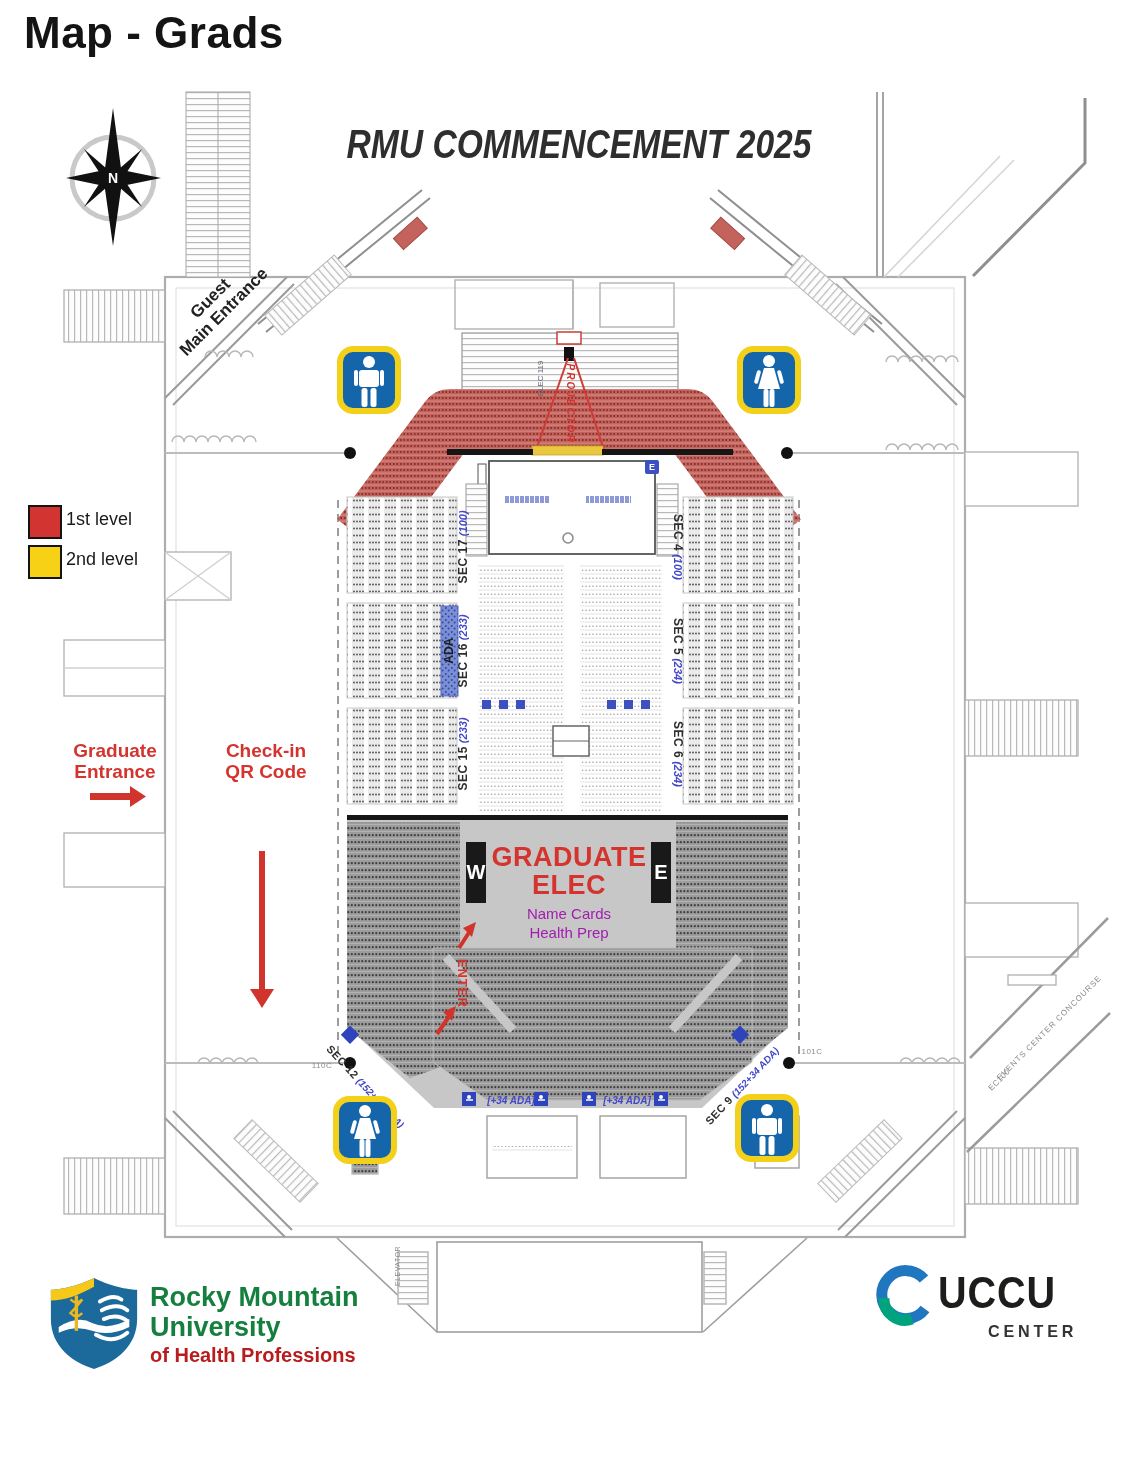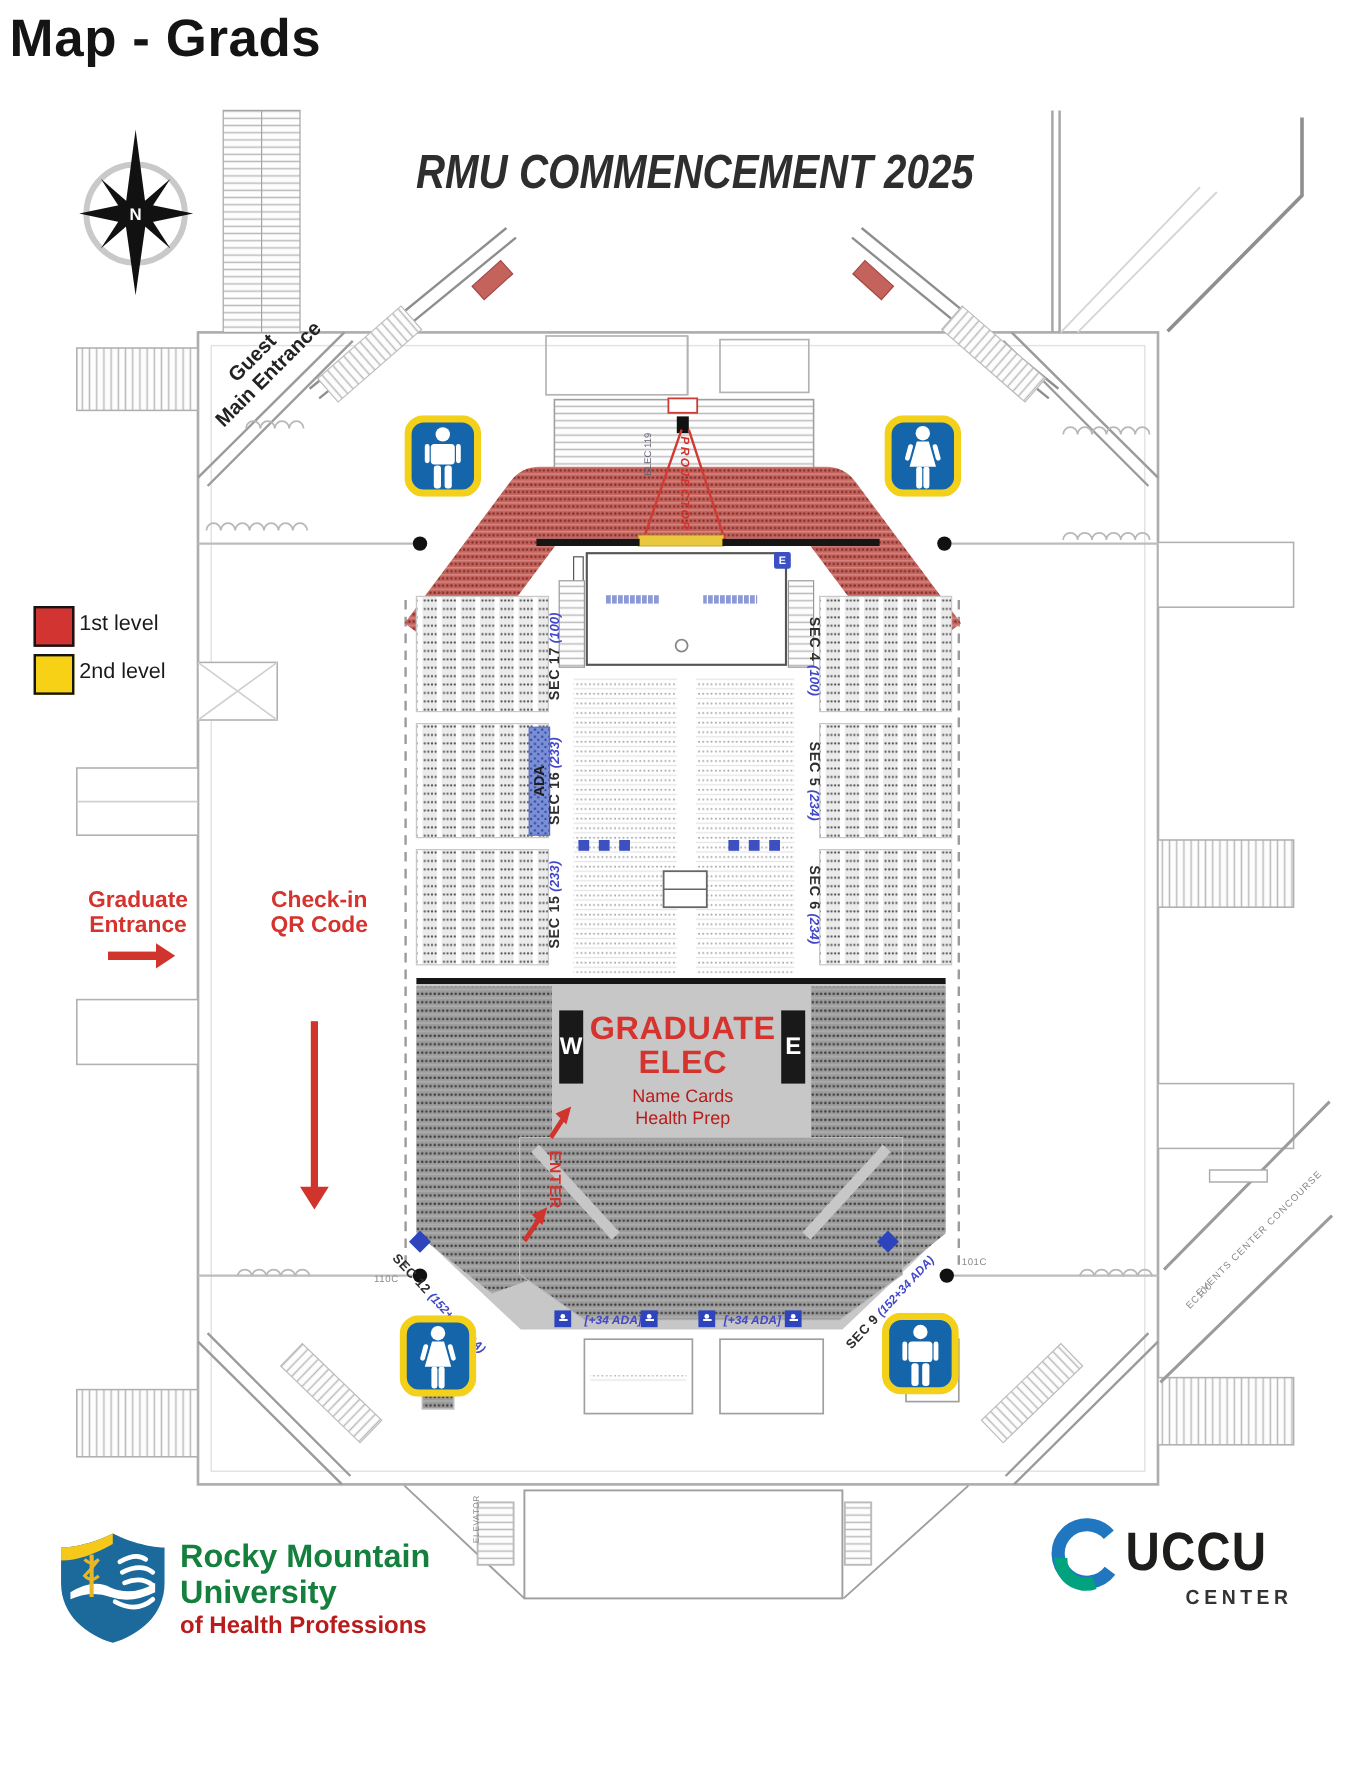--- a/index.html
+++ b/index.html
@@ -16,21 +16,21 @@
   .seccap{font-weight:700;font-style:italic;color:#4348c8;font-size:11px;margin-left:3px;}
   .tiny{font-size:8px;color:#8a8a8a;letter-spacing:.5px;}
   .rr{position:absolute;width:64px;height:68px;}
   .blackbox{position:absolute;background:#191919;color:#fff;font-weight:700;
             font-size:20px;text-align:center;}
   #page-title{font-size:44px;font-weight:600;letter-spacing:.5px;color:#141414;}
   #event-title{font-size:40px;font-weight:700;font-style:italic;color:#2e2e2e;
                transform:scaleX(.84);letter-spacing:0px;}
   .legend-sw{position:absolute;width:30px;height:30px;border:2.5px solid #141414;}
   .gradarea-title{font-size:27px;font-weight:800;line-height:1.05;letter-spacing:.5px;}
-  .notes{font-size:15px;color:#b91c1c;line-height:1.25;}
+  .notes{font-size:15px;color:#a21caf;line-height:1.25;}
   .rmu-l1{font-size:27px;font-weight:700;color:#15803d;line-height:1.0;}
   .rmu-l3{font-size:20px;font-weight:700;color:#b91c1c;}
   .uccu-name{font-size:45px;font-weight:800;color:#1d1d1b;transform:scaleX(.88);
              transform-origin:left top;letter-spacing:1px;}
   .uccu-sub{font-size:17px;font-weight:700;color:#333;letter-spacing:4px;
             transform:scaleX(.95);transform-origin:left top;}
 </style>
 </head>
 <body>
 
@@ -291,21 +291,21 @@
     </g>
     <g stroke="#d0342c" stroke-width="4">
       <line x1="459" y1="948" x2="470" y2="931"></line>
       <polygon points="476,922 463,928 472,937" stroke="none"></polygon>
       <line x1="437" y1="1034" x2="450" y2="1015"></line>
       <polygon points="456,1006 443,1012 452,1021" stroke="none"></polygon>
     </g>
   </g>
 </svg>
 
-<div class="t" id="page-title" style="left:8px;top:8px;">Map - Grads</div>
+<div class="t" id="page-title" style="left:24px;top:8px;">Map - Grads</div>
 
 <div class="t ctr" id="event-title" style="left:305px;top:122px;width:520px;">RMU COMMENCEMENT 2025</div>
 
 <div class="t ctr" style="left:100px;top:165px;width:26px;font-size:14px;font-weight:700;color:#fff;line-height:26px;">N</div>
 
 <div class="t ctr" style="left:142px;top:286px;width:150px;font-size:17px;font-weight:600;color:#222;transform:rotate(-45deg);">
   <div>Guest</div>
   <div>Main Entrance</div>
 </div>
 

